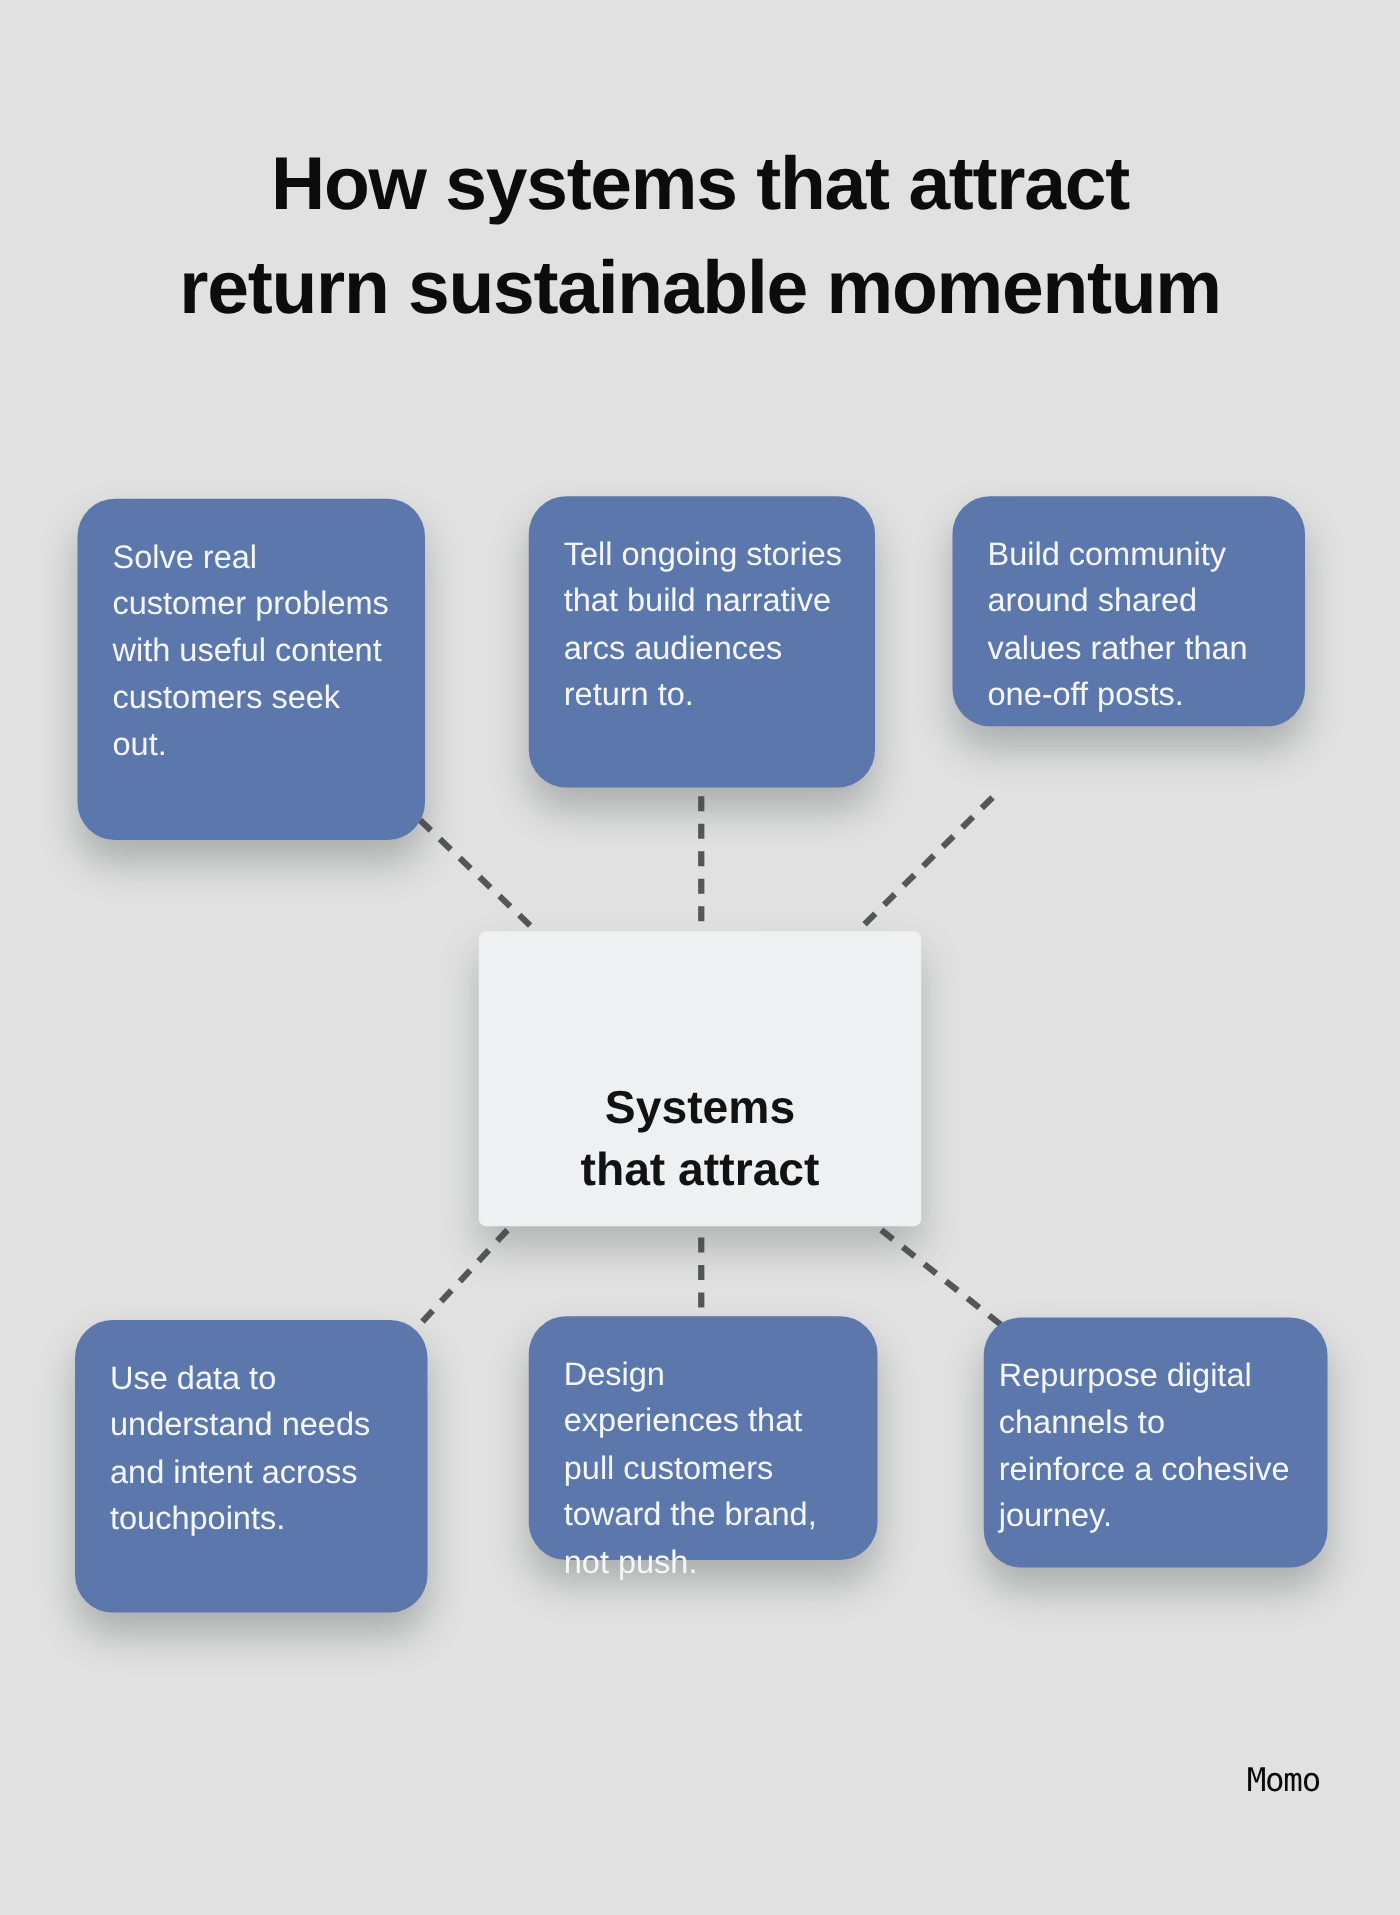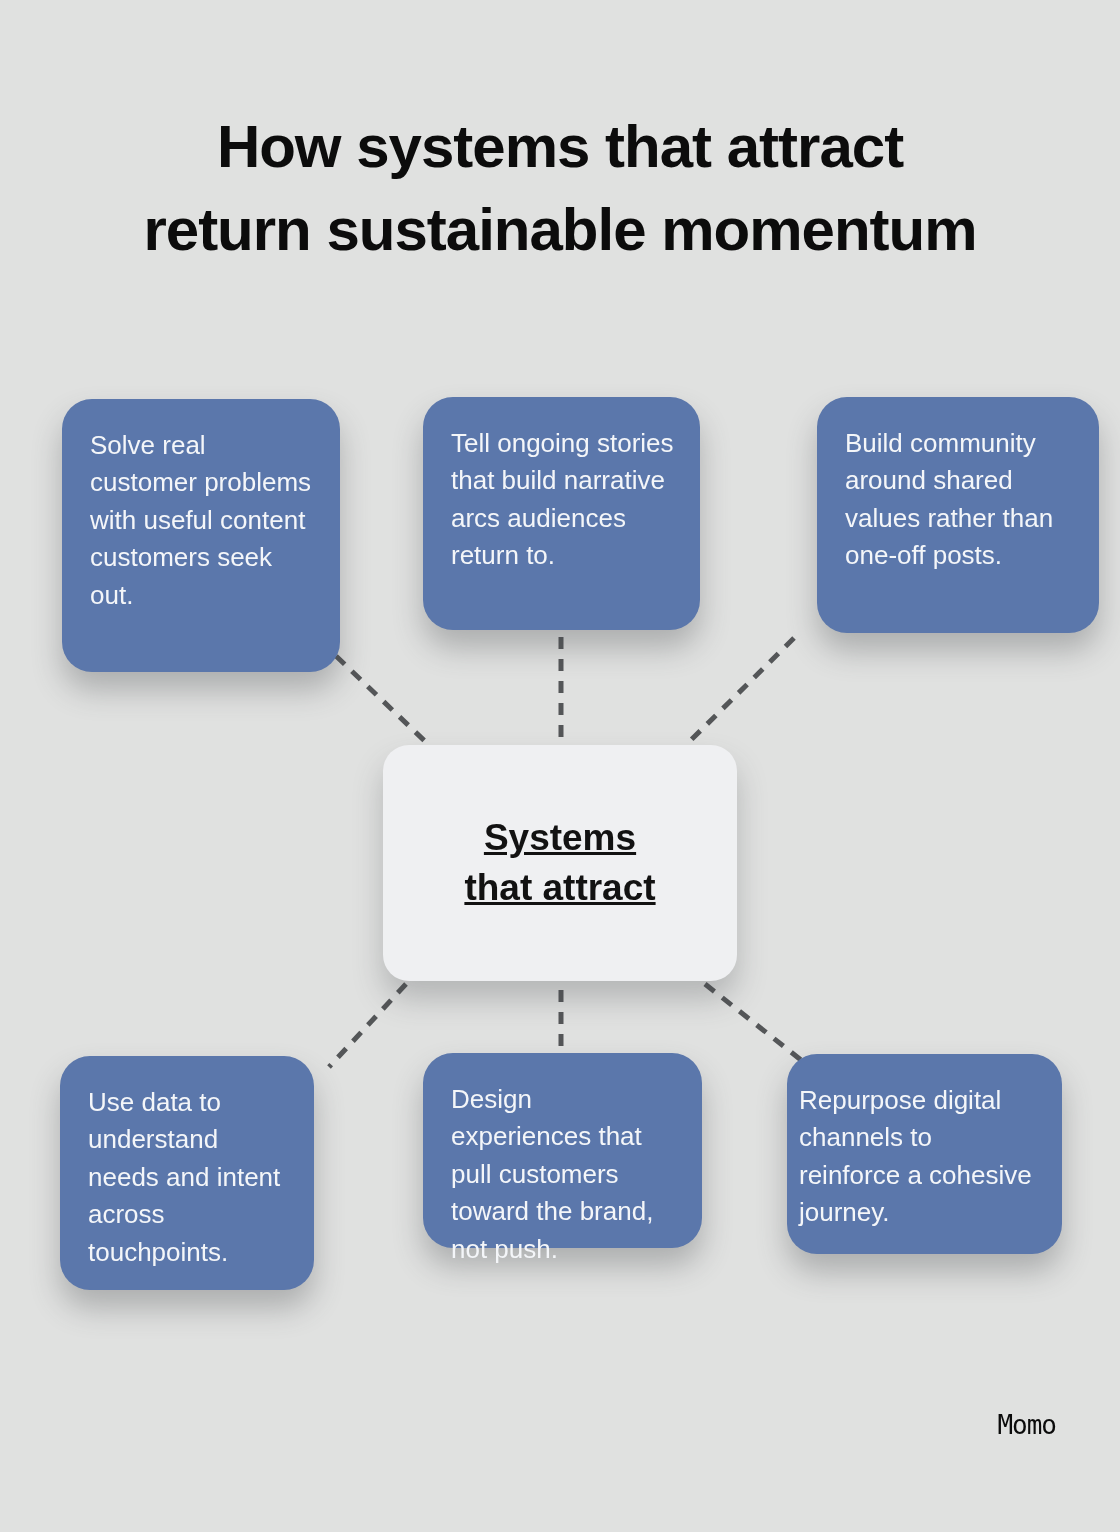--- a/index.html
+++ b/index.html
@@ -45,38 +45,37 @@
     color:var(--node-text);
     border-radius:30px;
     box-shadow:0 18px 30px rgba(70,72,76,0.33);
     font-size:26px;
     line-height:1.44;
     padding:28px 26px 24px 28px;
     font-weight:400;
   }
   .node-tl{left:62px;top:399px;width:278px;height:273px;}
   .node-tc{left:423px;top:397px;width:277px;height:233px;}
-  .node-tr{left:817px;top:397px;width:282px;height:236px;}
-  .node-bl{left:60px;top:1056px;width:254px;height:234px;}
+  .node-tr{left:762px;top:397px;width:282px;height:184px;}
+  .node-bl{left:60px;top:1056px;width:282px;height:234px;}
   .node-bc{left:423px;top:1053px;width:279px;height:195px;}
   .node-br{left:787px;top:1054px;width:275px;height:200px;padding-left:12px;}
   .center-node{
     position:absolute;
     left:383px;top:745px;width:354px;height:236px;
     background:var(--center-fill);
-    border-radius:26px;
+    border-radius:6px;
     box-shadow:0 18px 30px rgba(70,72,76,0.28);
-    display:flex;align-items:center;justify-content:center;
+    display:flex;align-items:flex-end;justify-content:center;
     text-align:center;
     color:var(--center-text);
     font-weight:700;
     font-size:37px;
     line-height:1.35;
     padding:20px 64px;
-    text-decoration:underline;
   }
   .brand{
     position:absolute;
     right:64px;top:1410px;
     font-family:"DejaVu Sans Mono", monospace;
     font-weight:400;
     font-size:26px;
     letter-spacing:-1px;
     color:#0b0b0b;
   }

